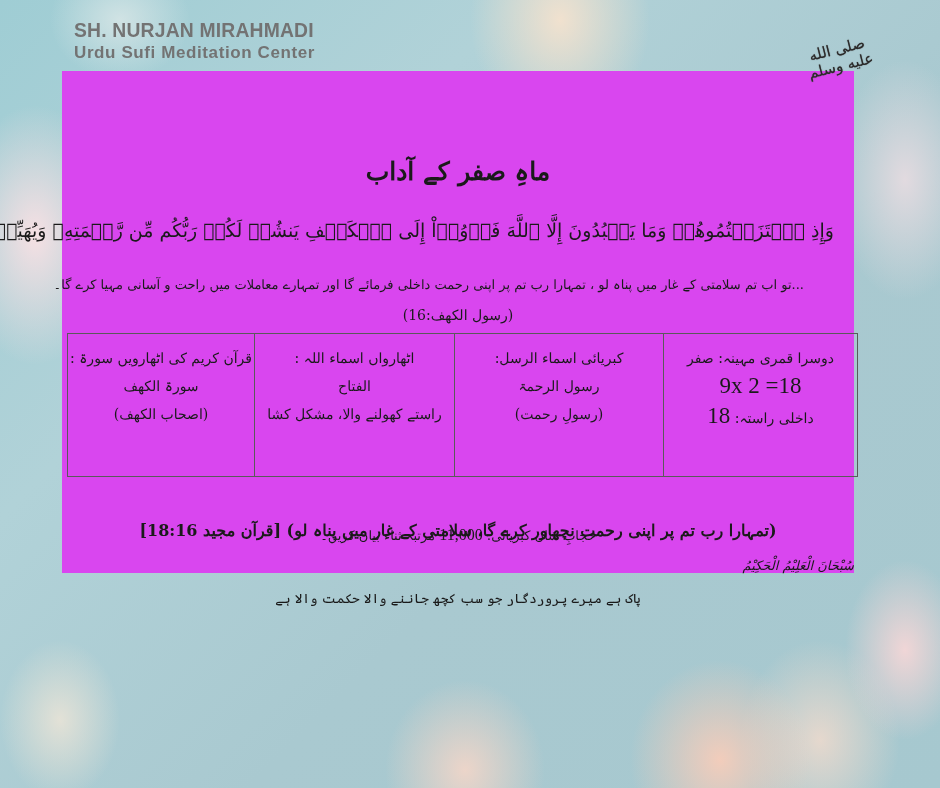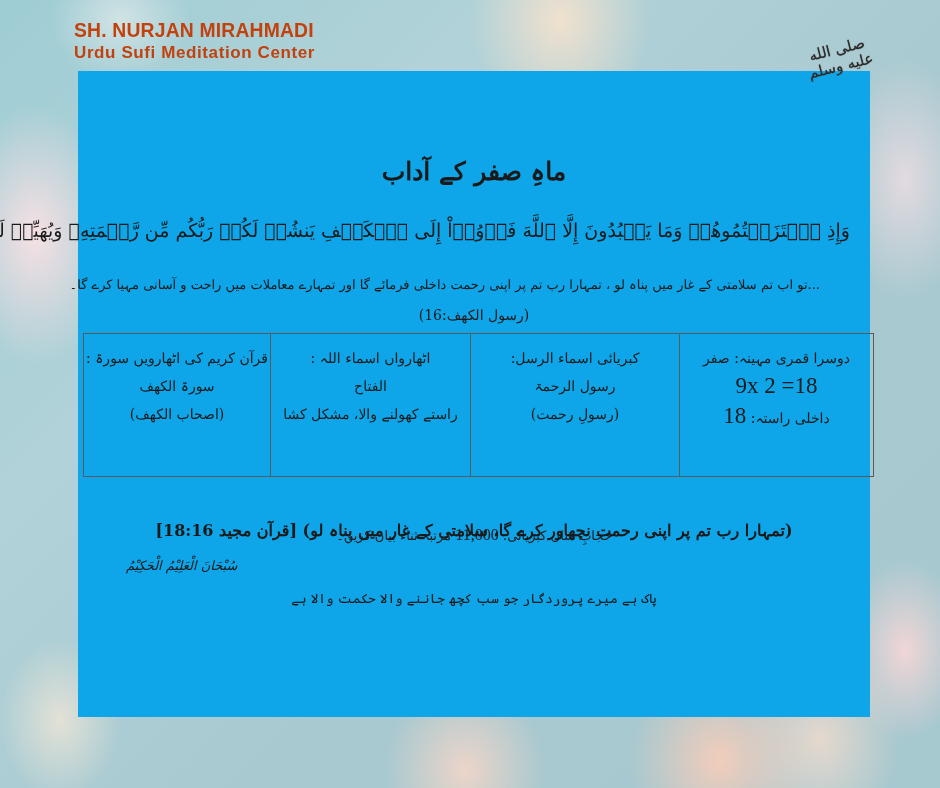--- a/index.html
+++ b/index.html
@@ -13,40 +13,40 @@
         radial-gradient(ellipse 60px 90px at 905px 650px, rgba(248,215,215,0.9) 0%, rgba(248,215,215,0.0) 100%),
         radial-gradient(ellipse 90px 100px at 720px 760px, rgba(250,205,185,0.9) 0%, rgba(250,205,185,0.0) 100%),
         radial-gradient(ellipse 80px 90px at 465px 770px, rgba(248,215,200,0.85) 0%, rgba(248,215,200,0.0) 100%),
         radial-gradient(ellipse 80px 100px at 820px 740px, rgba(245,220,205,0.8) 0%, rgba(245,220,205,0.0) 100%),
         radial-gradient(ellipse 60px 80px at 60px 720px, rgba(240,230,215,0.8) 0%, rgba(240,230,215,0.0) 100%),
         radial-gradient(ellipse 70px 60px at 120px 20px, rgba(220,232,232,0.8) 0%, rgba(220,232,232,0.0) 100%),
         linear-gradient(135deg, #9fcdd4 0%, #b1d2d8 30%, #a9c9d0 60%, #a6c8cf 100%);
     }
     .brand {
       position: absolute; left: 74px; top: 17px;
-      font-family: "Liberation Sans", sans-serif; color: #c2410c;
+      font-family: "Liberation Sans", sans-serif; color: #737373;
     }
     .brand-name {
       font-size: 21px; font-weight: 700; letter-spacing: 0.2px;
       line-height: 26px; transform: scaleX(0.92); transform-origin: left center;
     }
     .brand-sub {
       font-size: 17px; font-weight: 700; margin-top: 0; line-height: 20px;
       letter-spacing: 0.6px;
     }
     .calligraphy {
       position: absolute; left: 796px; top: 18px; width: 86px; height: 80px;
       display: flex; align-items: center; justify-content: center;
       font-family: "DejaVu Serif", serif; font-size: 30px; color: #2a2a2a;
       line-height: 1; transform: rotate(-14deg); z-index: 3;
       text-shadow: 0 0 1px #555;
     }
     .card {
-      position: absolute; left: 78px; top: 71px; width: 792px; height: 646px;
-      background: #0ea5e9; z-index: 2;
+      position: absolute; left: 62px; top: 71px; width: 792px; height: 502px;
+      background: #d946ef; z-index: 2;
     }
     .urdu { direction: rtl; font-family: "DejaVu Serif", serif; color: #1a1a1a; }
     .title {
       position: absolute; left: 0; right: 0; top: 86px; text-align: center;
       font-size: 25px; font-weight: 700;
     }
     .verse {
       position: absolute; left: 40px; right: 20px; top: 148px; text-align: center;
       font-size: 19px; white-space: nowrap; letter-spacing: -0.3px;
     }
@@ -69,21 +69,21 @@
     .num { font-family: Liberation Serif, serif; font-size: 23px; direction: ltr; display: inline-block; }
     .quote-line {
       position: absolute; left: 0; right: 0; top: 418px; text-align: center;
       font-size: 16px; font-weight: 700; white-space: nowrap; margin-top: 32px;
     }
     .dhikr {
       position: absolute; left: 0; right: 0; top: 455px; text-align: center;
       font-size: 13px; white-space: nowrap;
     }
     .dhikr-arabic {
-      position: absolute; left: 0; right: 0; top: 487px; text-align: left;
+      position: absolute; left: 0; right: 0; top: 487px; text-align: right;
       font-size: 13px; font-style: italic; margin-left: 48px;
     }
     .dhikr-meaning {
       position: absolute; left: 0; right: 0; top: 520px; text-align: center;
       font-size: 13px; white-space: nowrap;
     }
   </style>
 </head>
 <body>
 

